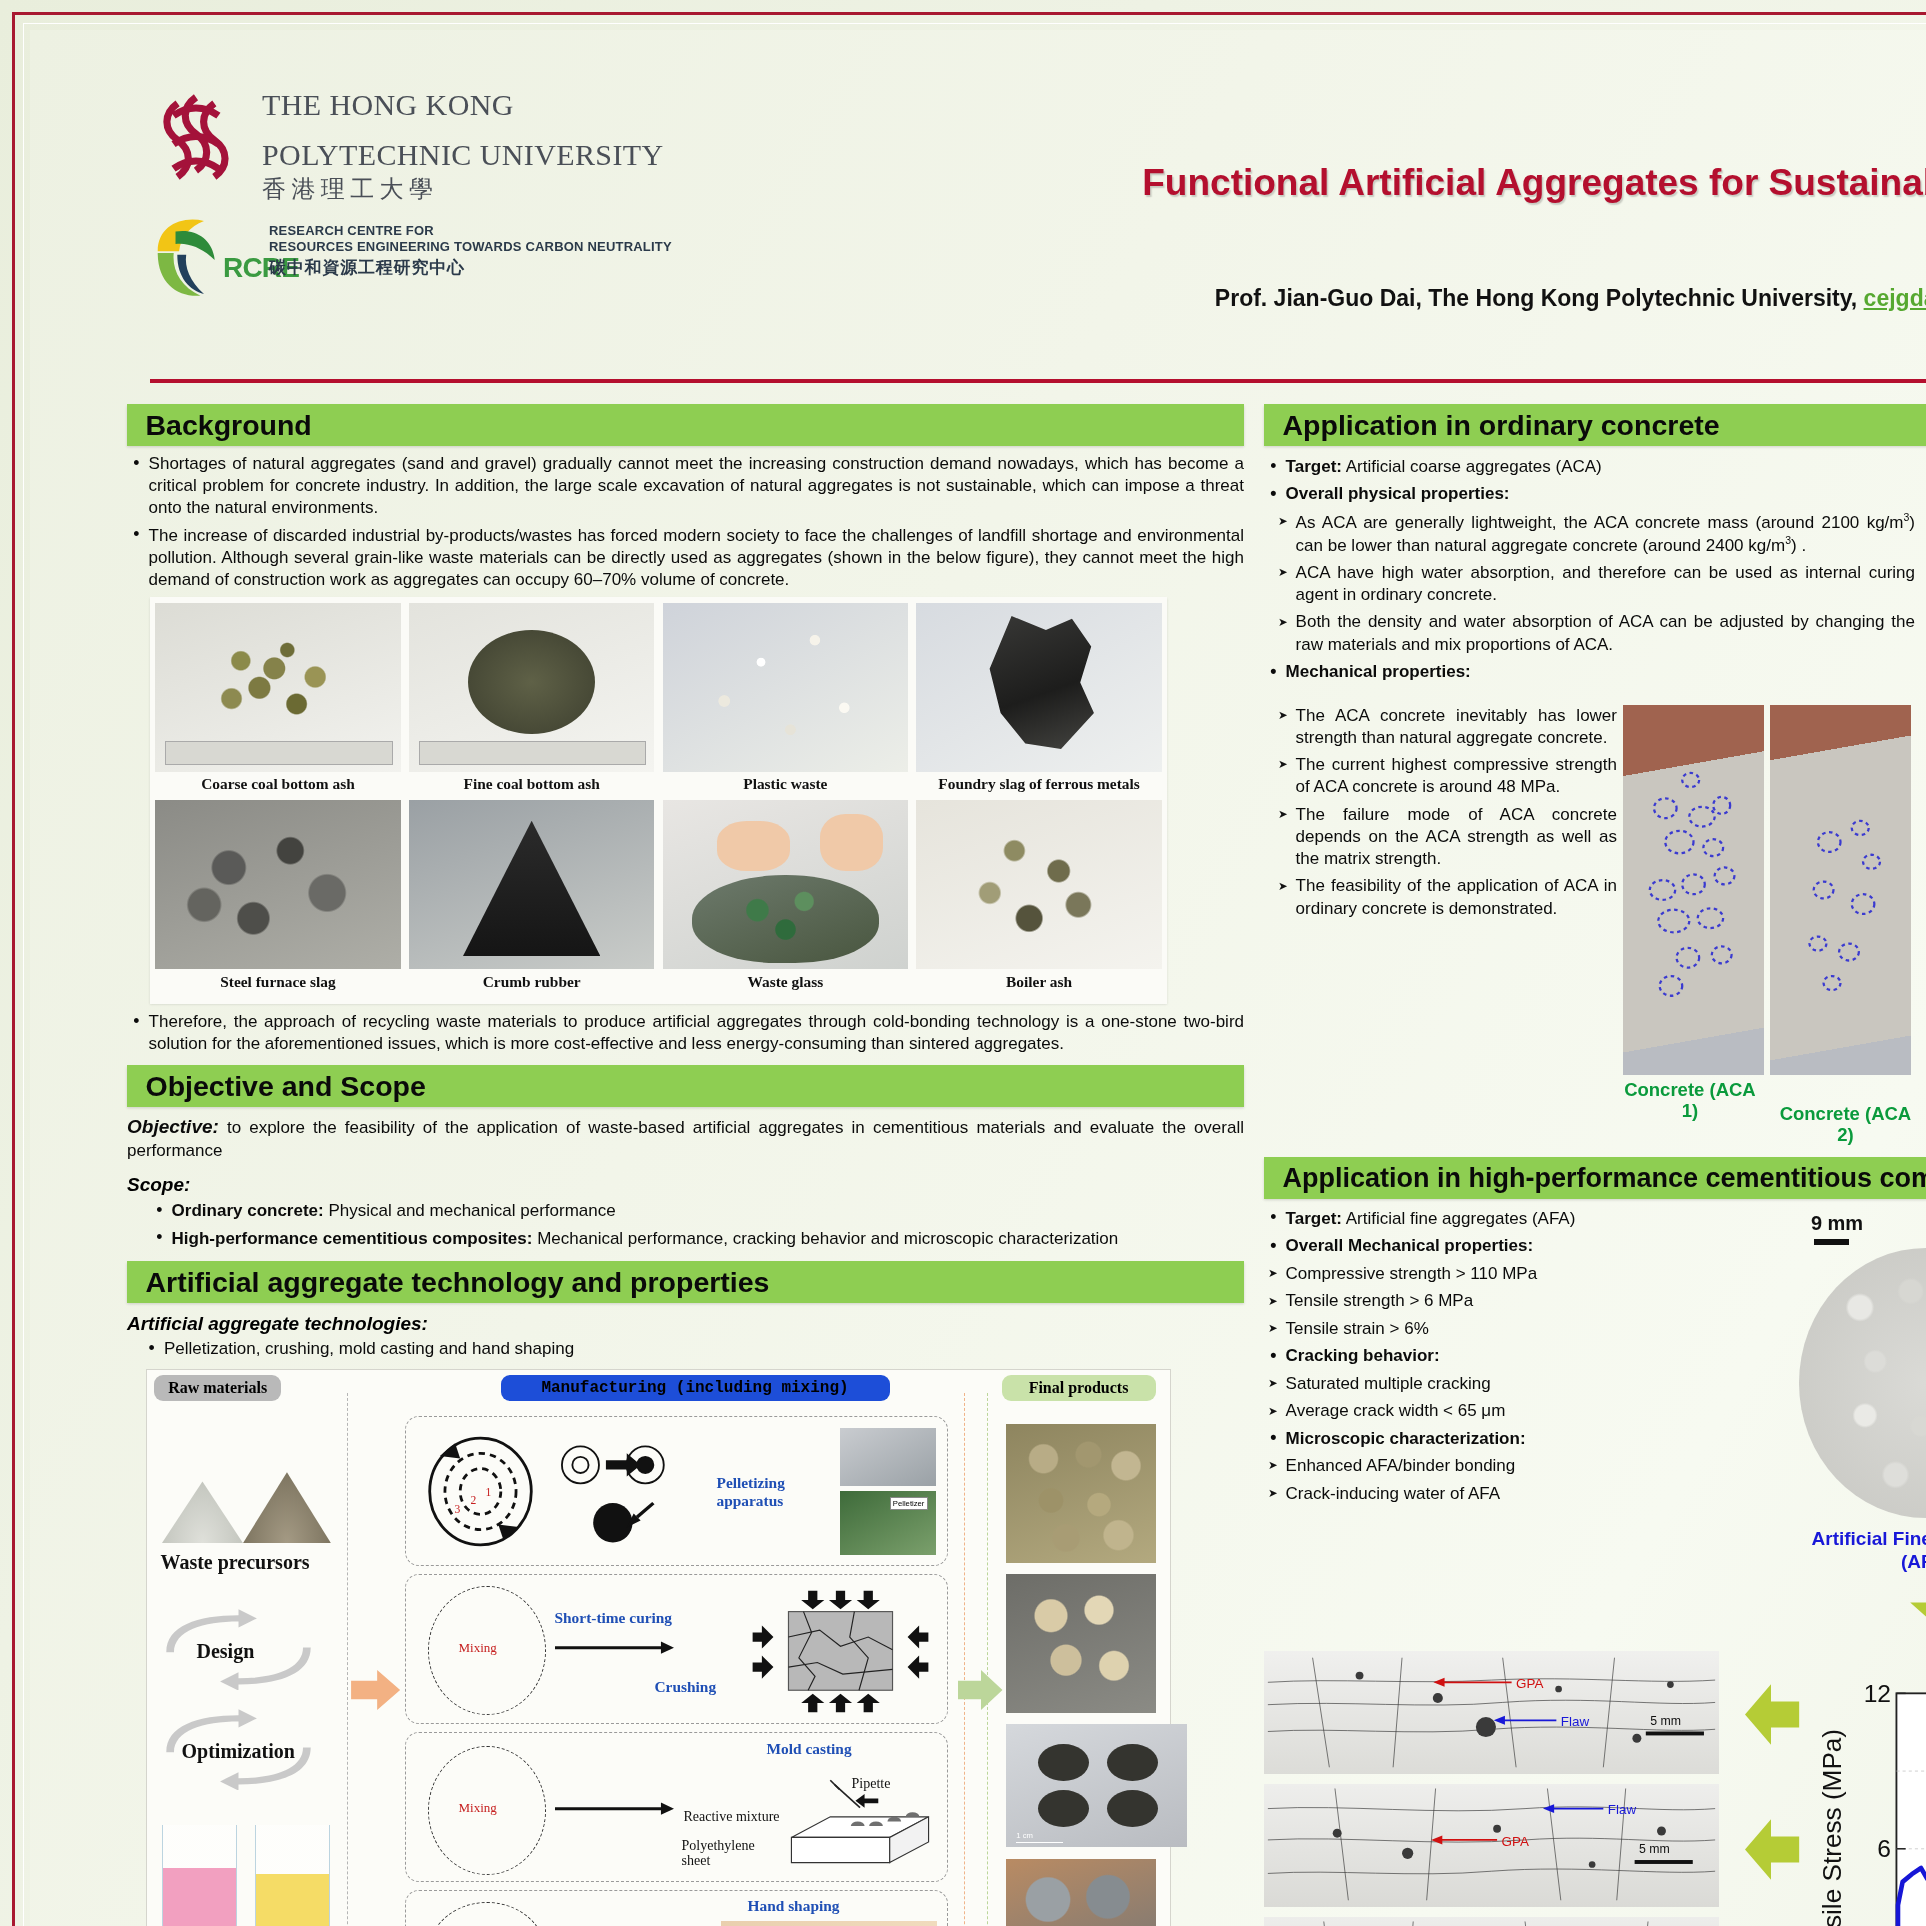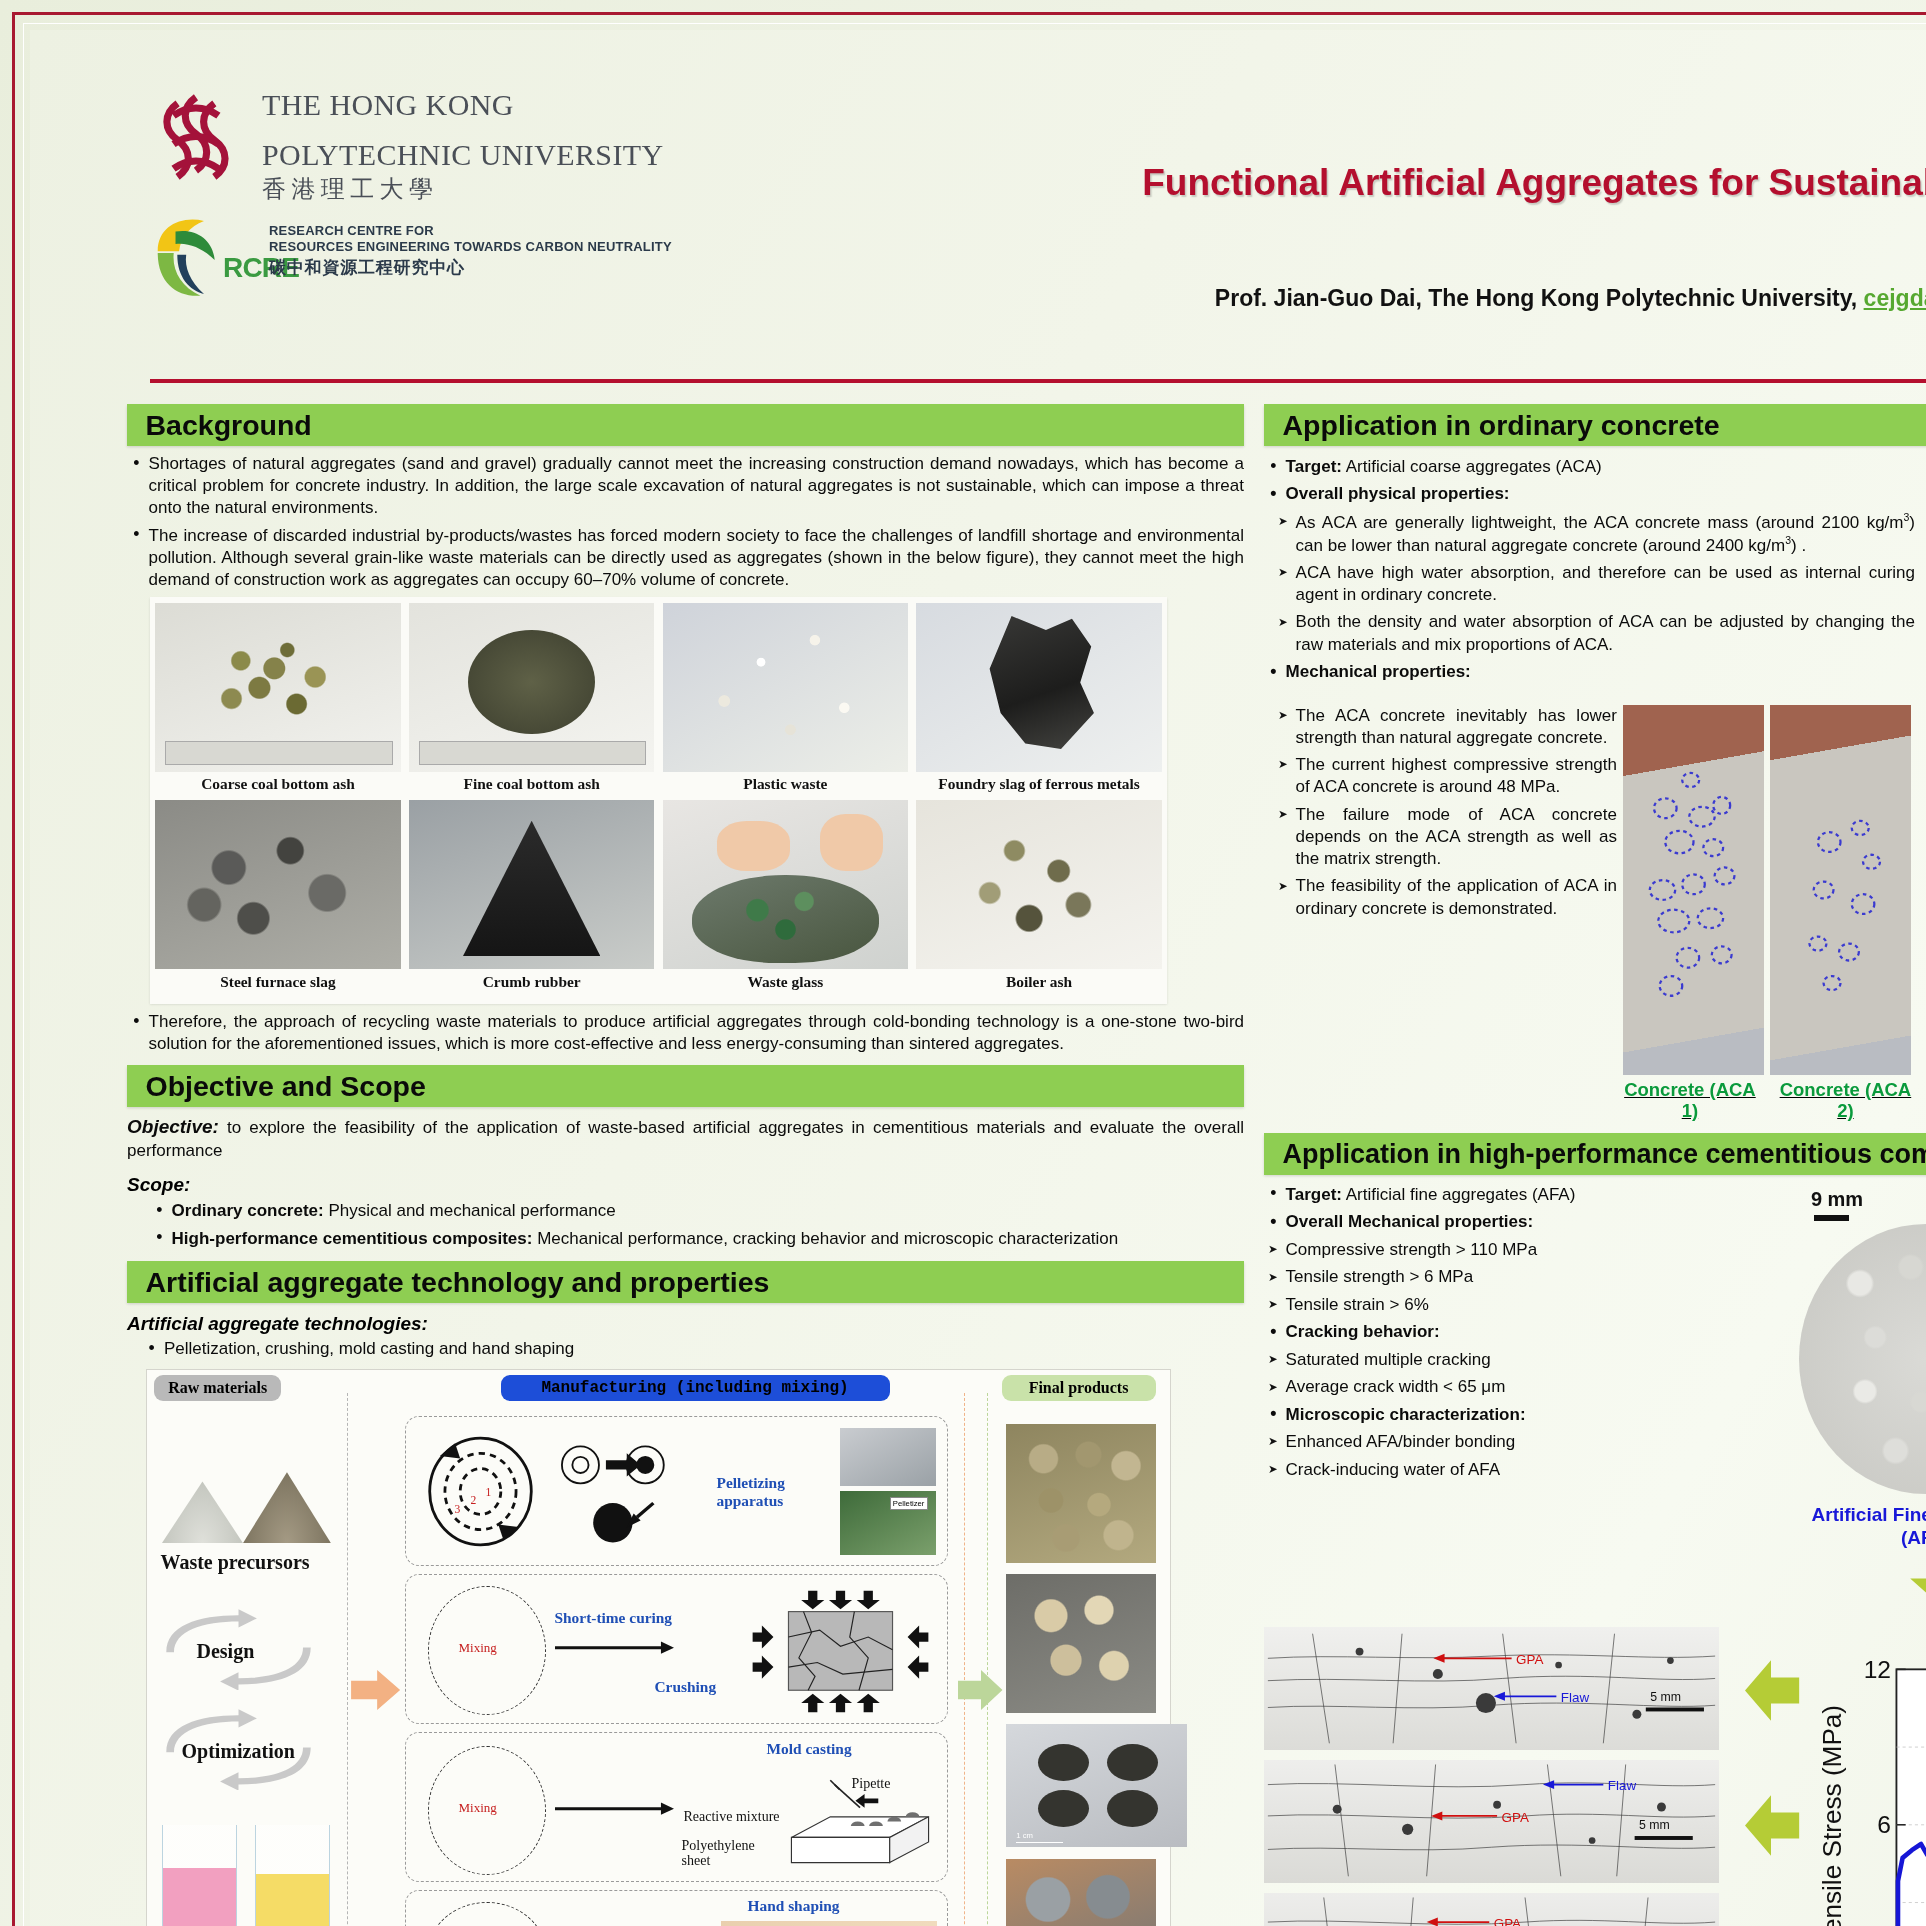--- a/index.html
+++ b/index.html
@@ -609,23 +609,23 @@
                 <ellipse cx="72" cy="110" rx="6" ry="5"></ellipse>
                   <ellipse cx="38" cy="130" rx="7" ry="6"></ellipse>
                 <ellipse cx="66" cy="140" rx="8" ry="7"></ellipse>
                   <ellipse cx="34" cy="168" rx="6" ry="5"></ellipse>
                 <ellipse cx="56" cy="174" rx="7" ry="6"></ellipse>
                   <ellipse cx="44" cy="196" rx="6" ry="5"></ellipse>
               </g>
             </svg>
           </div>
         </div>
-        <div style="display:flex;gap:22px;margin-top:4.6px;text-decoration:underline;">
+        <div style="display:flex;gap:22px;margin-top:4.6px;">
           <div class="greenlabel" style="width:141px;">Concrete (ACA 1)</div>
-          <div class="greenlabel" style="width:141px;">Concrete (ACA 2)</div>
+          <div class="greenlabel" style="width:141px;margin-top:24px;">Concrete (ACA 2)</div>
         </div>
       </div>
 
       <div style="width:451px;height:397px;position:relative;">
         <svg viewBox="0 0 580 520" style="width:451px;height:397px;">
           <rect x="125" y="22" width="420" height="400" fill="none" stroke="#222" stroke-width="2.2"></rect>
           <g stroke="#bdbdbd" stroke-width="1" stroke-dasharray="4 4">
             <line x1="265" y1="22" x2="265" y2="422"></line>
             <line x1="405" y1="22" x2="405" y2="422"></line>
             <line x1="125" y1="355" x2="545" y2="355"></line>

